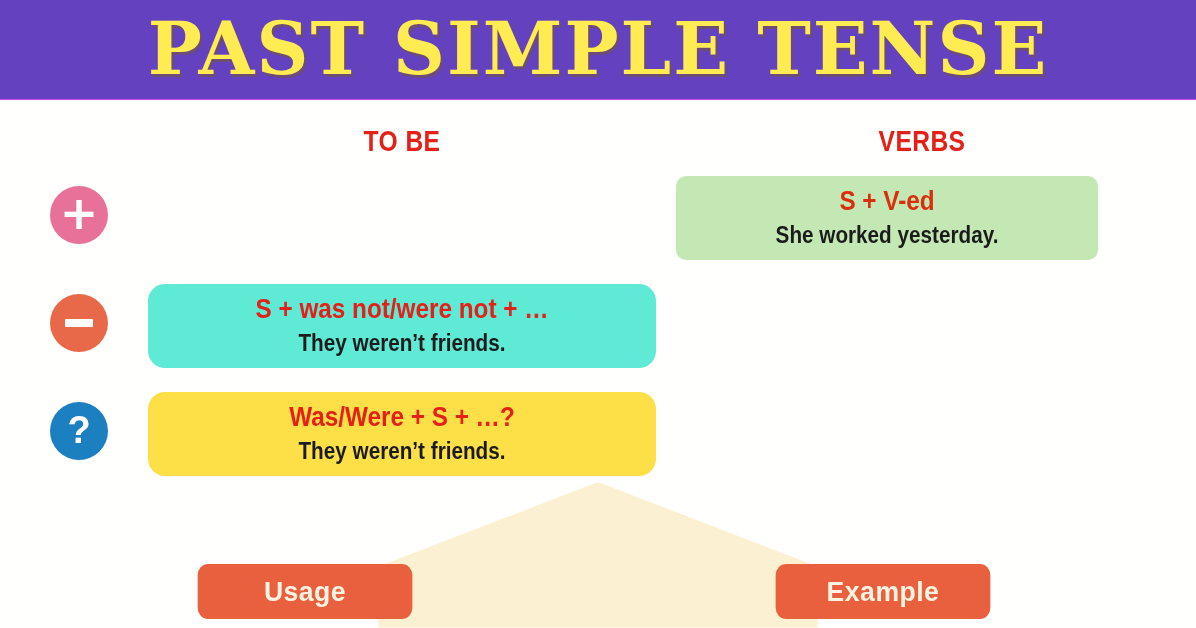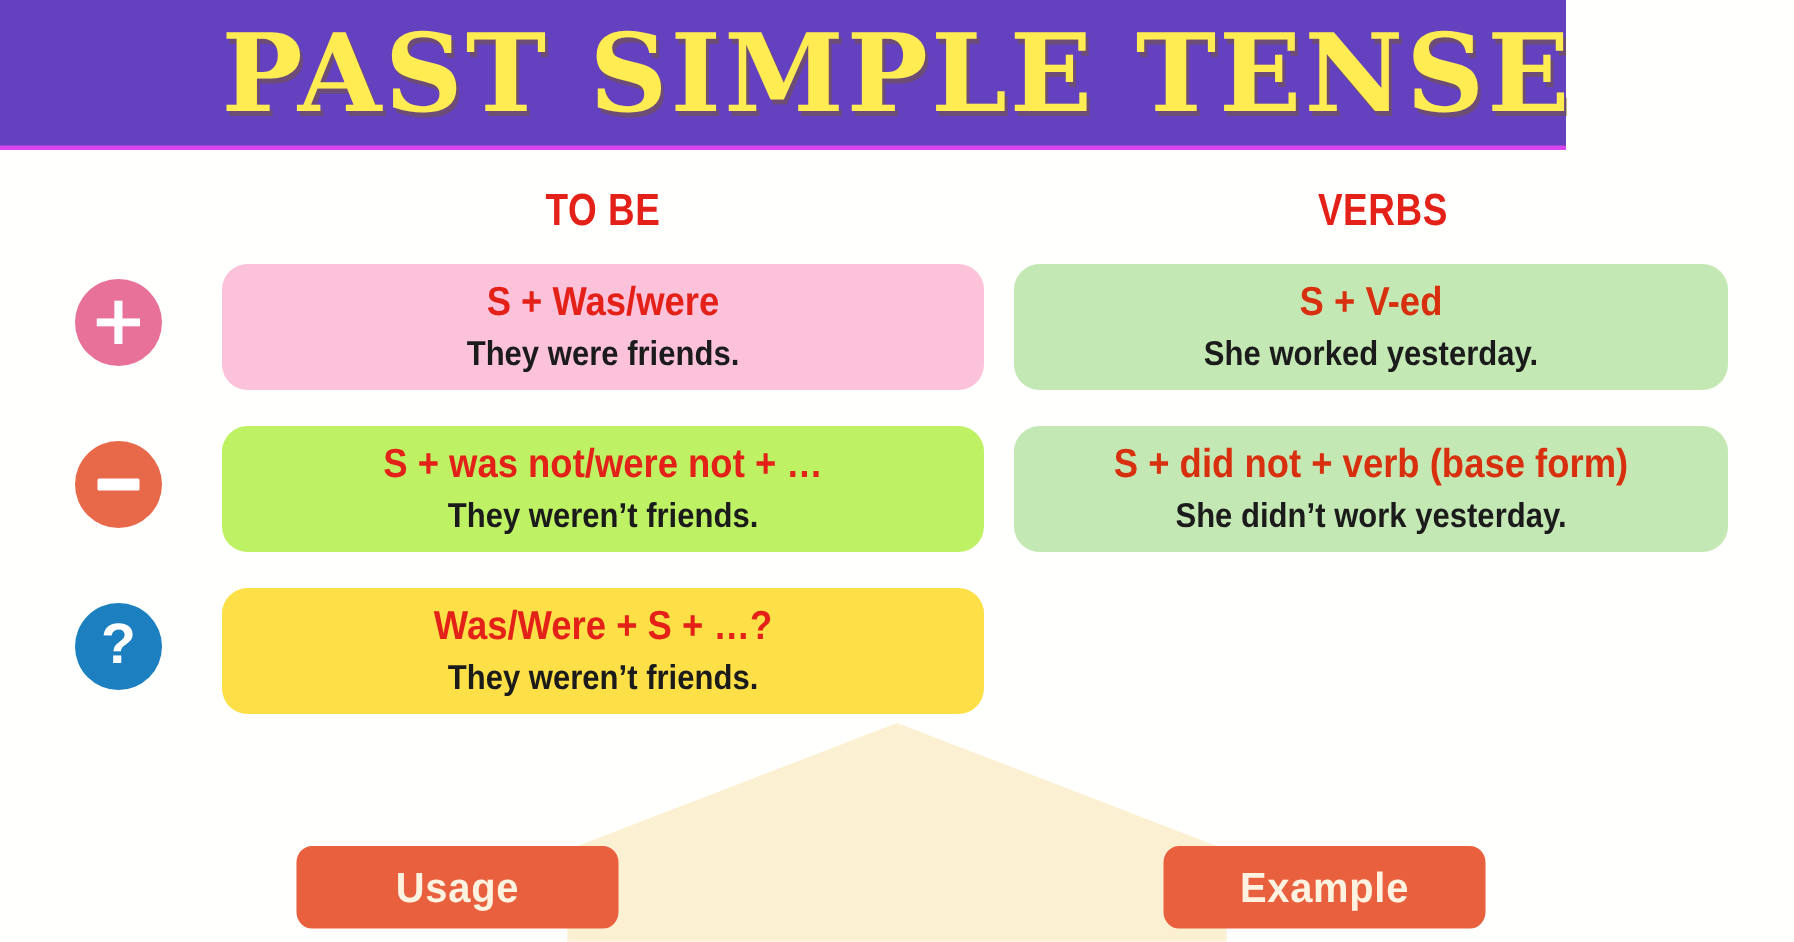--- a/index.html
+++ b/index.html
@@ -15,24 +15,24 @@
     width: 1196px;
     height: 628px;
     background: #fffffd;
     overflow: hidden;
   }
 
   
   #header-bar {
     position: absolute;
     left: 0; top: 0;
-    width: 1044px;
+    width: 1196px;
     height: 100px;
     background: #6441be;
-    border-bottom: 3px solid #d946ef;
+    border-bottom: 1px solid #d946ef;
     box-sizing: border-box;
   }
   #header-title {
     position: absolute;
     left: 0; top: 0;
     width: 1196px;
     height: 97px;
     line-height: 97px;
     text-align: center;
     font-family: "DejaVu Serif", serif;
@@ -121,21 +121,21 @@
   .panel {
     position: absolute;
     top: 0;
     height: 84px;
     border-radius: 17px;
     text-align: center;
     box-sizing: border-box;
     padding-top: 7px;
   }
   .panel-left  { left: 148px; width: 508px; background: #fcc2da; }
-  .panel-right { left: 676px; width: 476px; background: #c4e8b4; }
+  .panel-right { left: 676px; width: 422px; background: #c4e8b4; border-radius: 10px; }
 
   .formula {
     font-family: "Liberation Sans Narrow", "Liberation Sans", sans-serif;
     font-weight: bold;
     font-size: 27px;
     color: #e32119;
     line-height: 36px;
     white-space: nowrap;
     transform: scaleX(0.9);
   }
@@ -180,41 +180,33 @@
 
   <div class="col-heading" id="heading-tobe" style="color: rgb(227, 33, 25);">TO BE</div>
   <div class="col-heading" id="heading-verbs" style="color: rgb(227, 33, 25);">VERBS</div>
 
   <div id="cream-wedge" style="background: rgb(252, 240, 210);"></div>
 
   <div class="row" id="row-1">
     <div class="marker" id="marker-1" style="background: rgb(232, 113, 154);">
       <span class="marker-glyph glyph-plus">+</span>
     </div>
-    <div class="panel panel-left" style="background: rgb(252, 194, 218);">
-      <div class="formula">S + Was/were</div>
-      <div class="example">They were friends.</div>
-    </div>
     <div class="panel panel-right" style="background: rgb(196, 232, 180);">
       <div class="formula">S + V-ed</div>
       <div class="example">She worked yesterday.</div>
     </div>
   </div>
 
   <div class="row" id="row-2">
     <div class="marker" id="marker-2" style="background: rgb(232, 105, 74);">
       <span class="glyph-minus"></span>
     </div>
-    <div class="panel panel-left" style="background: #bef264;">
+    <div class="panel panel-left" style="background: #5eead4;">
       <div class="formula">S + was not/were not + …</div>
       <div class="example">They weren’t friends.</div>
-    </div>
-    <div class="panel panel-right" style="background: rgb(196, 232, 180);">
-      <div class="formula">S + did not + verb (base form)</div>
-      <div class="example">She didn’t work yesterday.</div>
     </div>
   </div>
 
   <div class="row" id="row-3">
     <div class="marker" id="marker-3" style="background: rgb(28, 127, 192);">
       <span class="marker-glyph glyph-question">?</span>
     </div>
     <div class="panel panel-left" style="background: #fde047;">
       <div class="formula">Was/Were + S + …?</div>
       <div class="example">They weren’t friends.</div>

